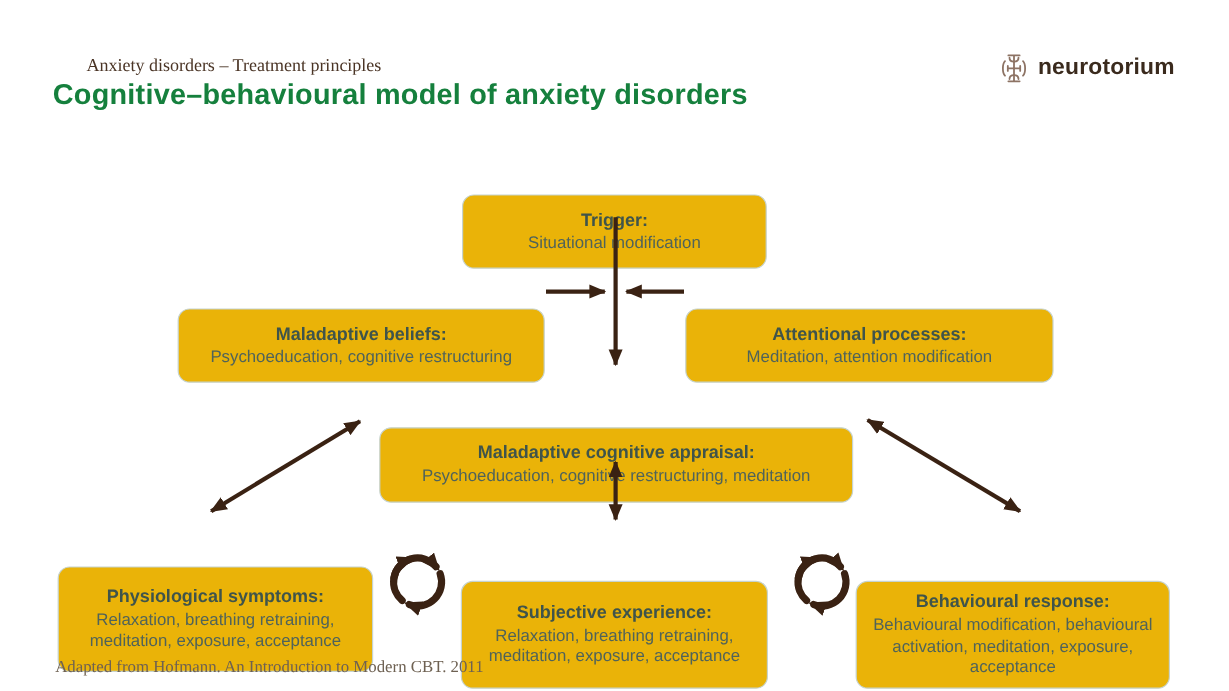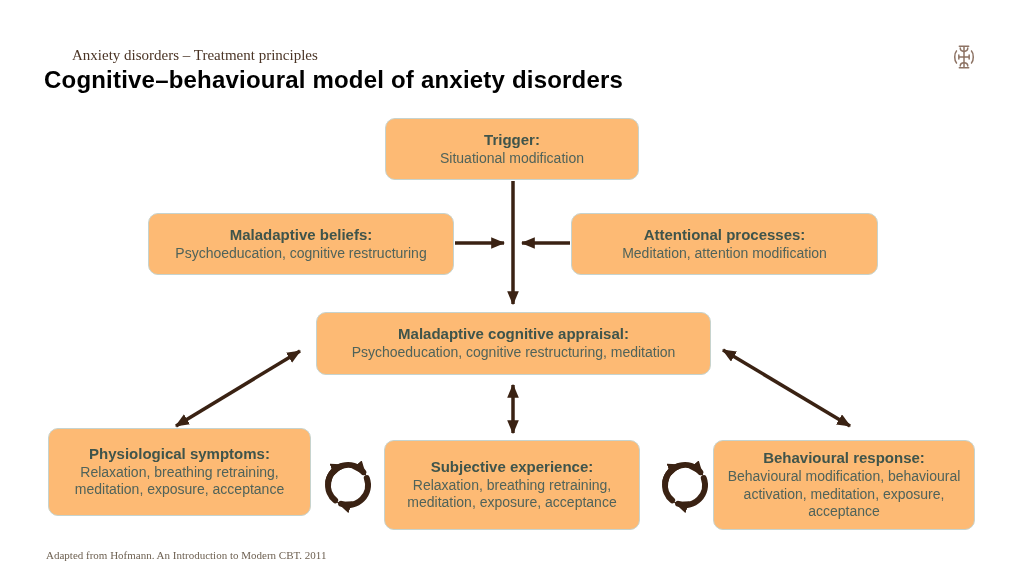--- a/index.html
+++ b/index.html
@@ -10,51 +10,52 @@
     font-family:"Liberation Sans", sans-serif;
     overflow:hidden;
   }
   .eyebrow{
     position:absolute;left:46px;top:47px;
     font-family:"Liberation Serif", serif;
     font-size:15px;color:#4a3425;margin-left:26px;
   }
   .slide-title{
     position:absolute;left:44px;top:66px;margin:0;
-    font-size:24px;font-weight:bold;color:#000000;
+    font-size:24px;font-weight:bold;color:#15803d;
     letter-spacing:0.2px;
   }
   .logo{
     position:absolute;top:42px;right:45px;
     display:flex;align-items:center;gap:5px;
   }
   .logo-text{
     font-size:19px;font-weight:600;color:#3a2a1d;letter-spacing:0.2px;
   }
   .dbox{
     position:absolute;
-    background:#fdba74;
+    background:#eab308;
     border:1px solid #c6d3ce;
     border-radius:10px;
     display:flex;flex-direction:column;justify-content:center;
     text-align:center;
     box-sizing:border-box;
     padding:6px 10px;
     line-height:1.26;
+    margin-top:44px;
   }
   .dbox .btitle{font-size:15px;font-weight:bold;color:#3f544b;}
   .dbox .bbody{font-size:14px;color:#50635a;}
   #arrow-layer{
     position:absolute;left:0;top:0;width:1024px;height:576px;
     pointer-events:none;
   }
   .footnote{
     position:absolute;left:46px;top:549px;
     font-family:"Liberation Serif", serif;
-    font-size:11px;color:#6e6152;
+    font-size:14px;color:#6e6152;
   }
 </style>
 </head>
 <body>
 
 <div id="slide">
 
   <div class="eyebrow">Anxiety disorders – Treatment principles</div>
   <h1 class="slide-title">Cognitive–behavioural model of anxiety disorders</h1>
 
@@ -67,20 +68,21 @@
         <path d="M16 16 H10.5 M10.5 13.8 V18.2"></path>
         <path d="M16 16 H21.5 M21.5 13.8 V18.2"></path>
         <path d="M16 22 C13 22 12 23 12 25.5"></path>
         <path d="M16 22 C19 22 20 23 20 25.5"></path>
         <path d="M8 9.5 C5.5 12 5.5 20 8 22.5"></path>
         <path d="M24 9.5 C26.5 12 26.5 20 24 22.5"></path>
         <path d="M11 4.5 H21"></path>
         <path d="M11 27.5 H21"></path>
       </svg>
     </span>
+    <span class="logo-text">neurotorium</span>
   </div>
 
   <div class="dbox" style="left:385px;top:118px;width:254px;height:62px;">
     <div class="btitle">Trigger:</div>
     <div class="bbody">Situational modification</div>
   </div>
 
   <div class="dbox" style="left:148px;top:213px;width:306px;height:62px;">
     <div class="btitle">Maladaptive beliefs:</div>
     <div class="bbody">Psychoeducation, cognitive restructuring</div>

